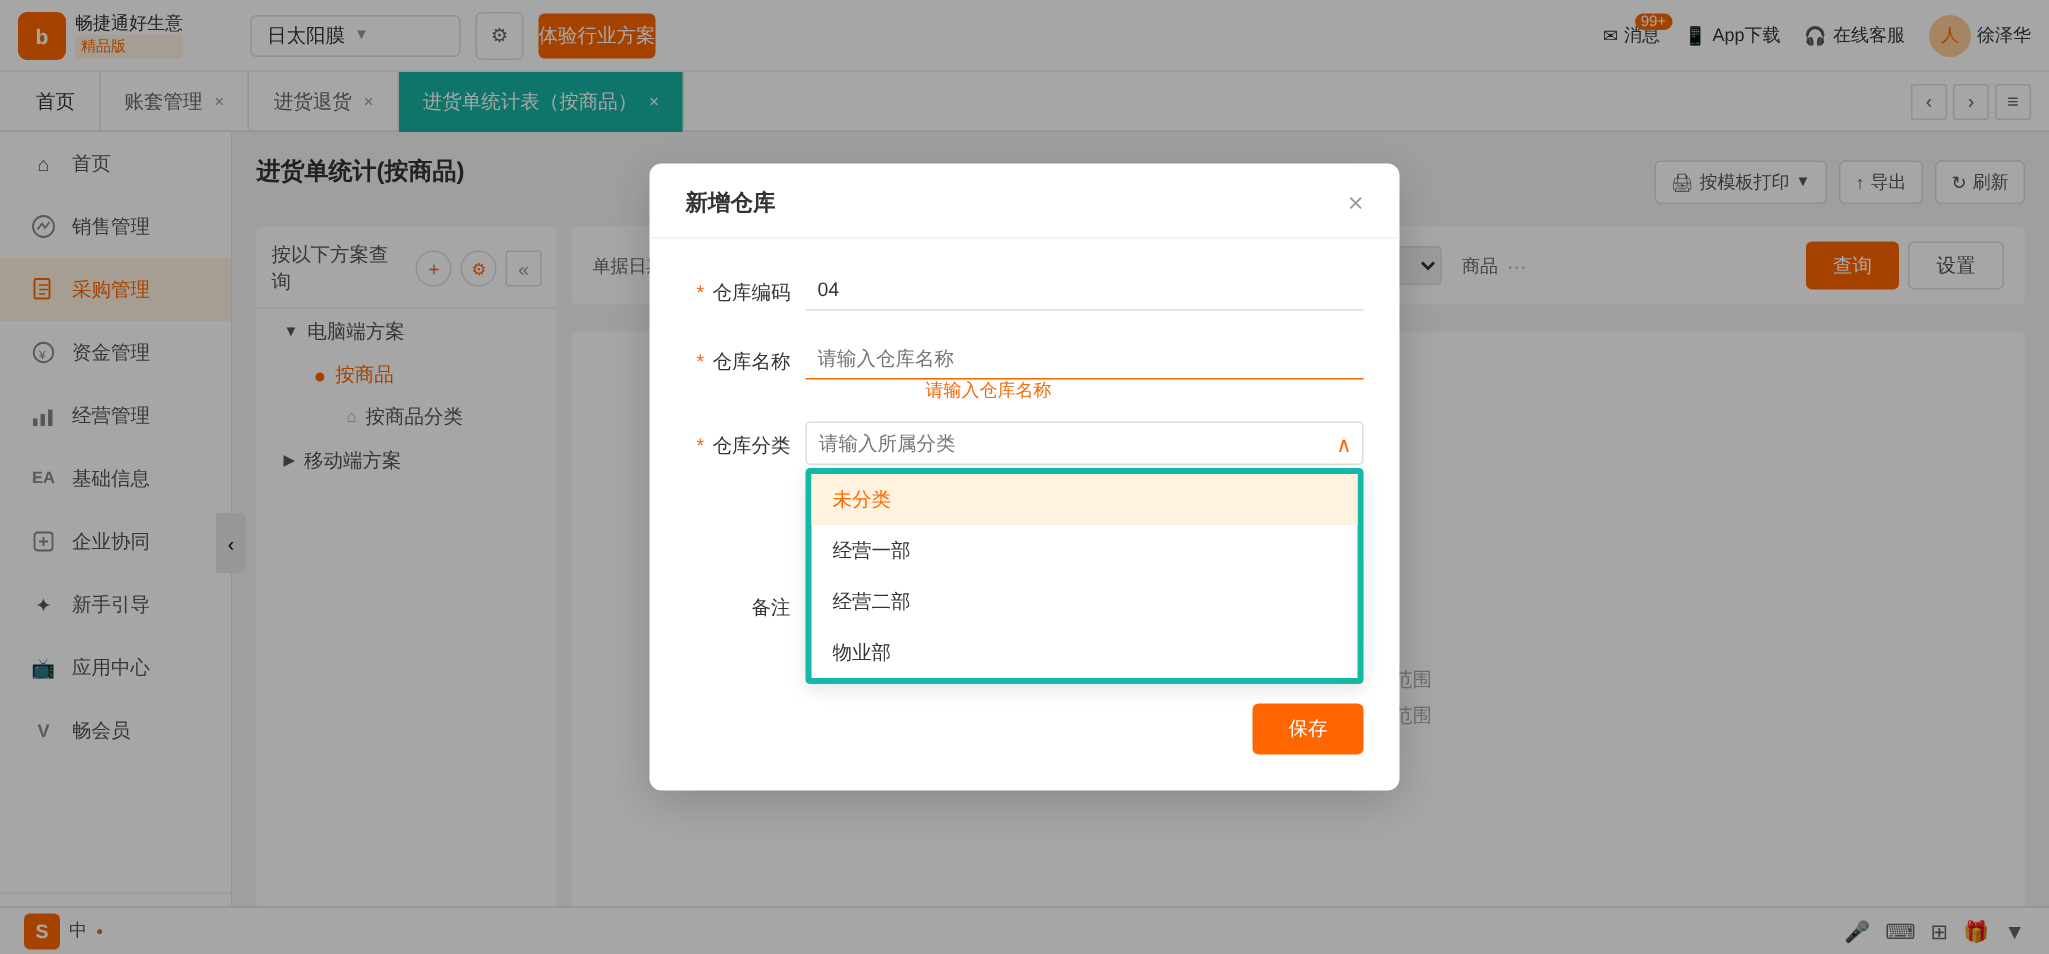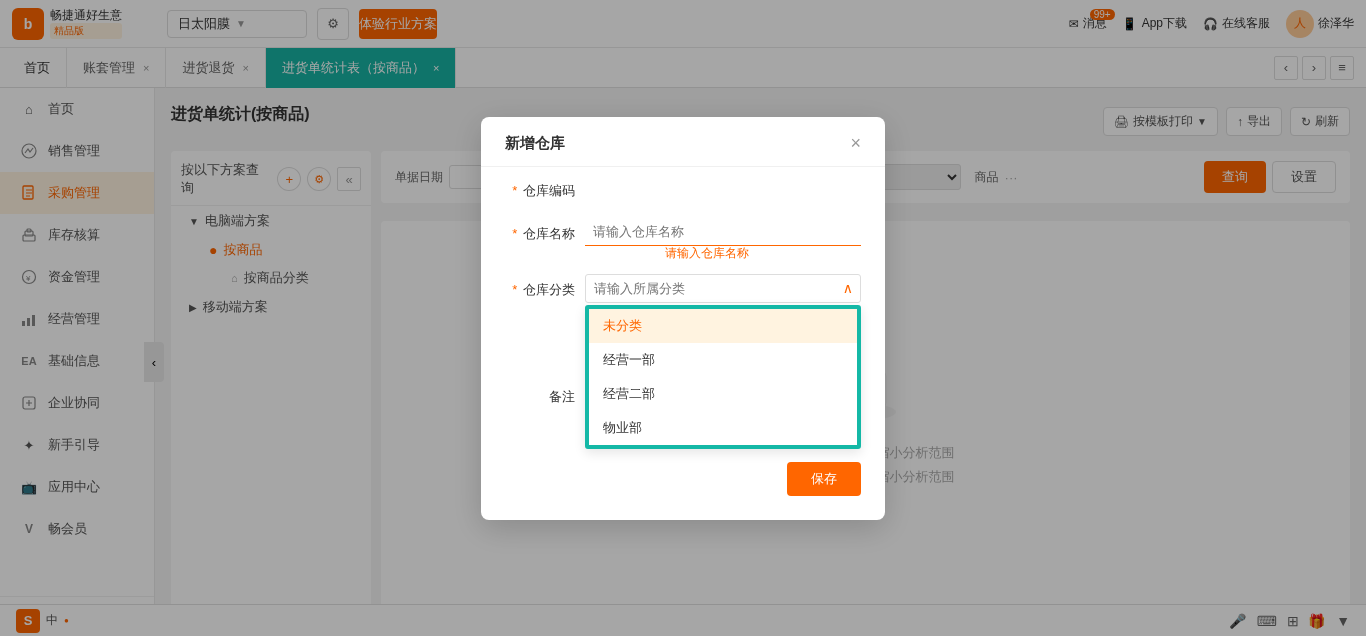--- a/index.html
+++ b/index.html
@@ -165,31 +165,31 @@
     }
 
     
     .overlay {
       position: fixed; inset: 0; background: rgba(0,0,0,0.35); z-index: 100;
       display: flex; align-items: center; justify-content: center;
     }
 
     
     .modal {
-      background: #fff; border-radius: 8px; width: 404px;
+      background: #fff; border-radius: 8px; width: 500px;
       box-shadow: 0 8px 32px rgba(0,0,0,0.18); position: relative; z-index: 101;
       padding-bottom: 24px;
     }
     .modal-header {
       display: flex; align-items: center; justify-content: space-between;
       padding: 16px 24px 12px; border-bottom: 1px solid #f0f0f0;
     }
     .modal-title { font-size: 15px; font-weight: bold; color: #333; }
     .modal-close { cursor: pointer; color: #999; font-size: 18px; }
-    .modal-body { padding: 8px 24px 10px; }
+    .modal-body { padding: 20px 24px 10px; }
     .form-row {
       display: flex; align-items: flex-start; margin-bottom: 18px; position: relative;
     }
     .form-label {
       width: 80px; color: #333; font-size: 13px; padding-top: 7px; text-align: right;
       padding-right: 10px; flex-shrink: 0;
     }
     .required-mark { color: #f60; margin-right: 2px; }
     .form-input {
       flex: 1; border: none; border-bottom: 1px solid #ddd; padding: 6px 8px;
@@ -333,30 +333,20 @@
       <span>销售管理</span>
     </div>
     <div class="sidebar-item active">
       <span class="s-icon">
         <svg width="16" height="16" viewBox="0 0 16 16">
             <rect x="2" y="1" width="10" height="13" rx="1" fill="none" stroke="#f60" stroke-width="1.3"></rect>
             <path d="M5 5h6M5 8h6M5 11h4" stroke="#f60" stroke-width="1"></path>
           </svg>
       </span>
       <span>采购管理</span>
-    </div>
-    <div class="sidebar-item">
-      <span class="s-icon">
-        <svg width="16" height="16" viewBox="0 0 16 16">
-            <rect x="2" y="8" width="12" height="6" rx="1" fill="none" stroke="#888" stroke-width="1.2"></rect>
-            <rect x="4" y="4" width="8" height="5" rx="1" fill="none" stroke="#888" stroke-width="1.2"></rect>
-            <rect x="6" y="2" width="4" height="3" rx="1" fill="none" stroke="#888" stroke-width="1.2"></rect>
-          </svg>
-      </span>
-      <span>库存核算</span>
     </div>
     <div class="sidebar-item">
       <span class="s-icon">
         <svg width="16" height="16" viewBox="0 0 16 16">
             <circle cx="8" cy="8" r="6.5" fill="none" stroke="#888" stroke-width="1.2"></circle>
             <text x="5" y="12" font-size="8" fill="#888">¥</text>
           </svg>
       </span>
       <span>资金管理</span>
     </div>
@@ -508,20 +498,21 @@
       <span class="modal-title">新增仓库</span>
       <span class="modal-close">×</span>
     </div>
     <div class="modal-body">
 
       <div class="form-row">
         <span class="form-label">
           <span class="required-mark">*</span>
           <span>仓库编码</span>
         </span>
+        <input class="form-input" value="04" style="">
       </div>
 
       <div class="form-row" style="margin-bottom:28px;">
         <span class="form-label">
           <span class="required-mark">*</span>
           <span>仓库名称</span>
         </span>
         <div style="flex:1;position:relative;">
           <input class="form-input error" style="width: 100%;" placeholder="请输入仓库名称">
           <div class="error-msg">请输入仓库名称</div>

